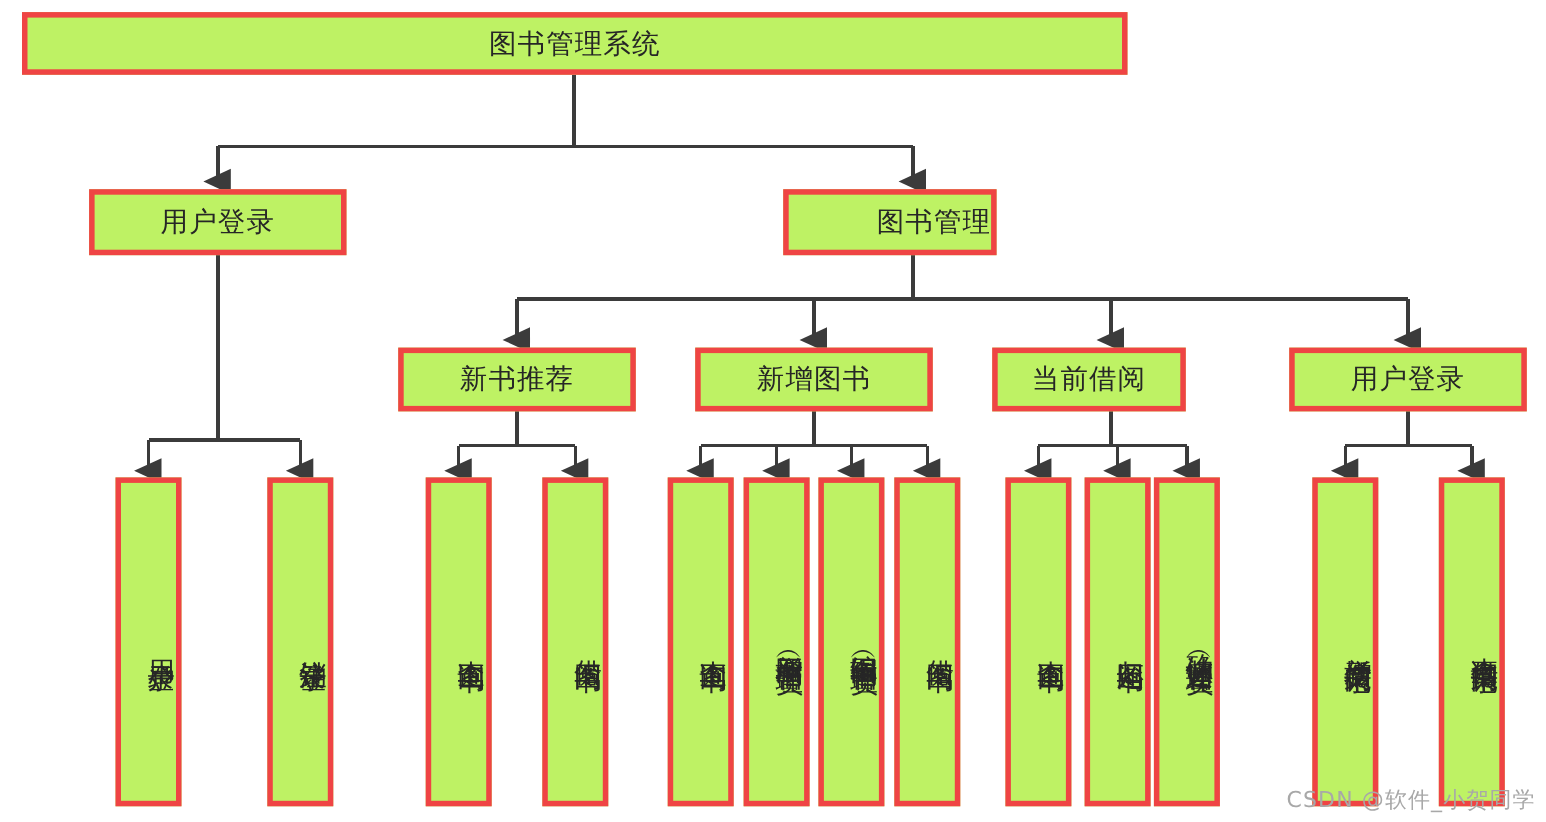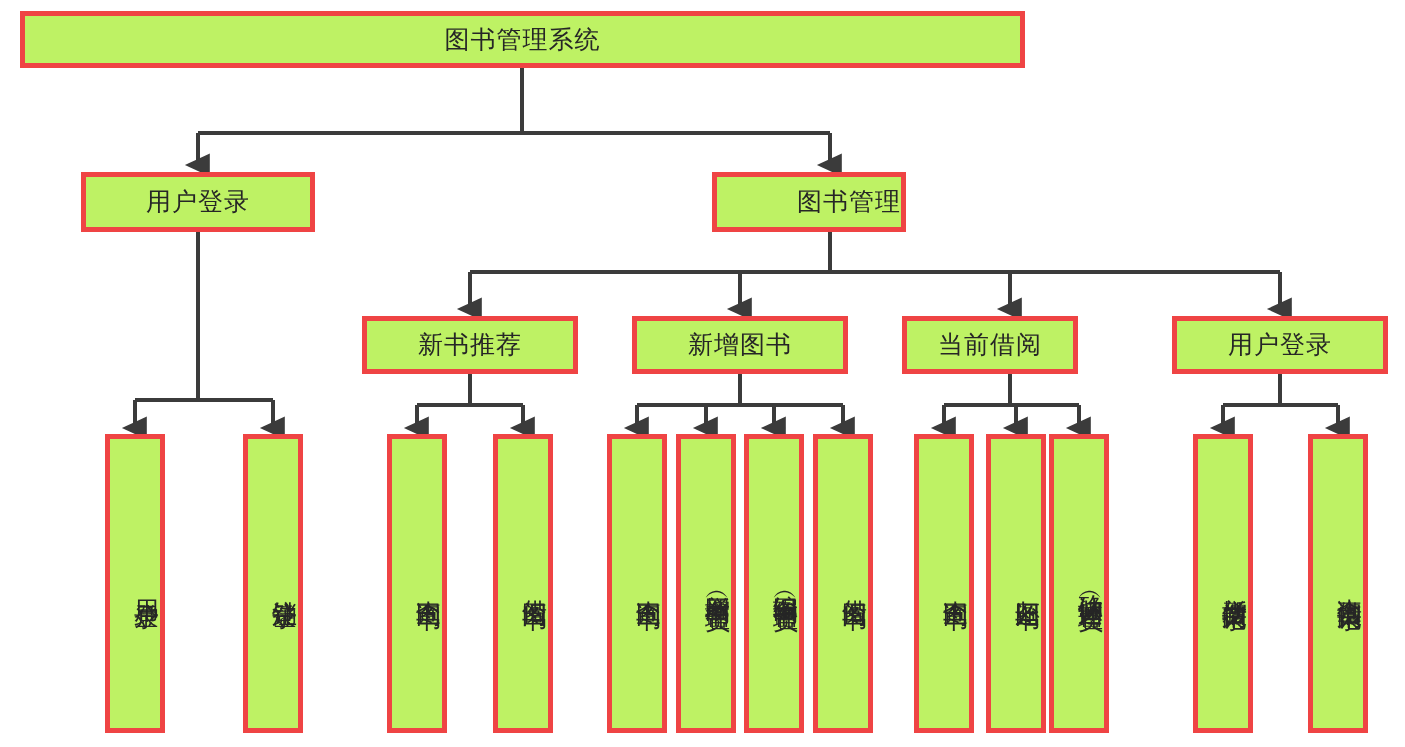--- a/index.html
+++ b/index.html
@@ -193,14 +193,15 @@
     <span class="node-label">确认归还（管理员）</span>
   </div>
 
   <div class="node vertical" style="left:1193px; top:434px; width:60px; height:299px;">
     <span class="node-label">新增借阅记录</span>
   </div>
   <div class="node vertical" style="left:1308px; top:434px; width:60px; height:299px;">
     <span class="node-label">查询借阅记录</span>
   </div>
 
+  <div id="watermark">CSDN @软件_小贺同学</div>
 
 </div>
 
 </body></html>

